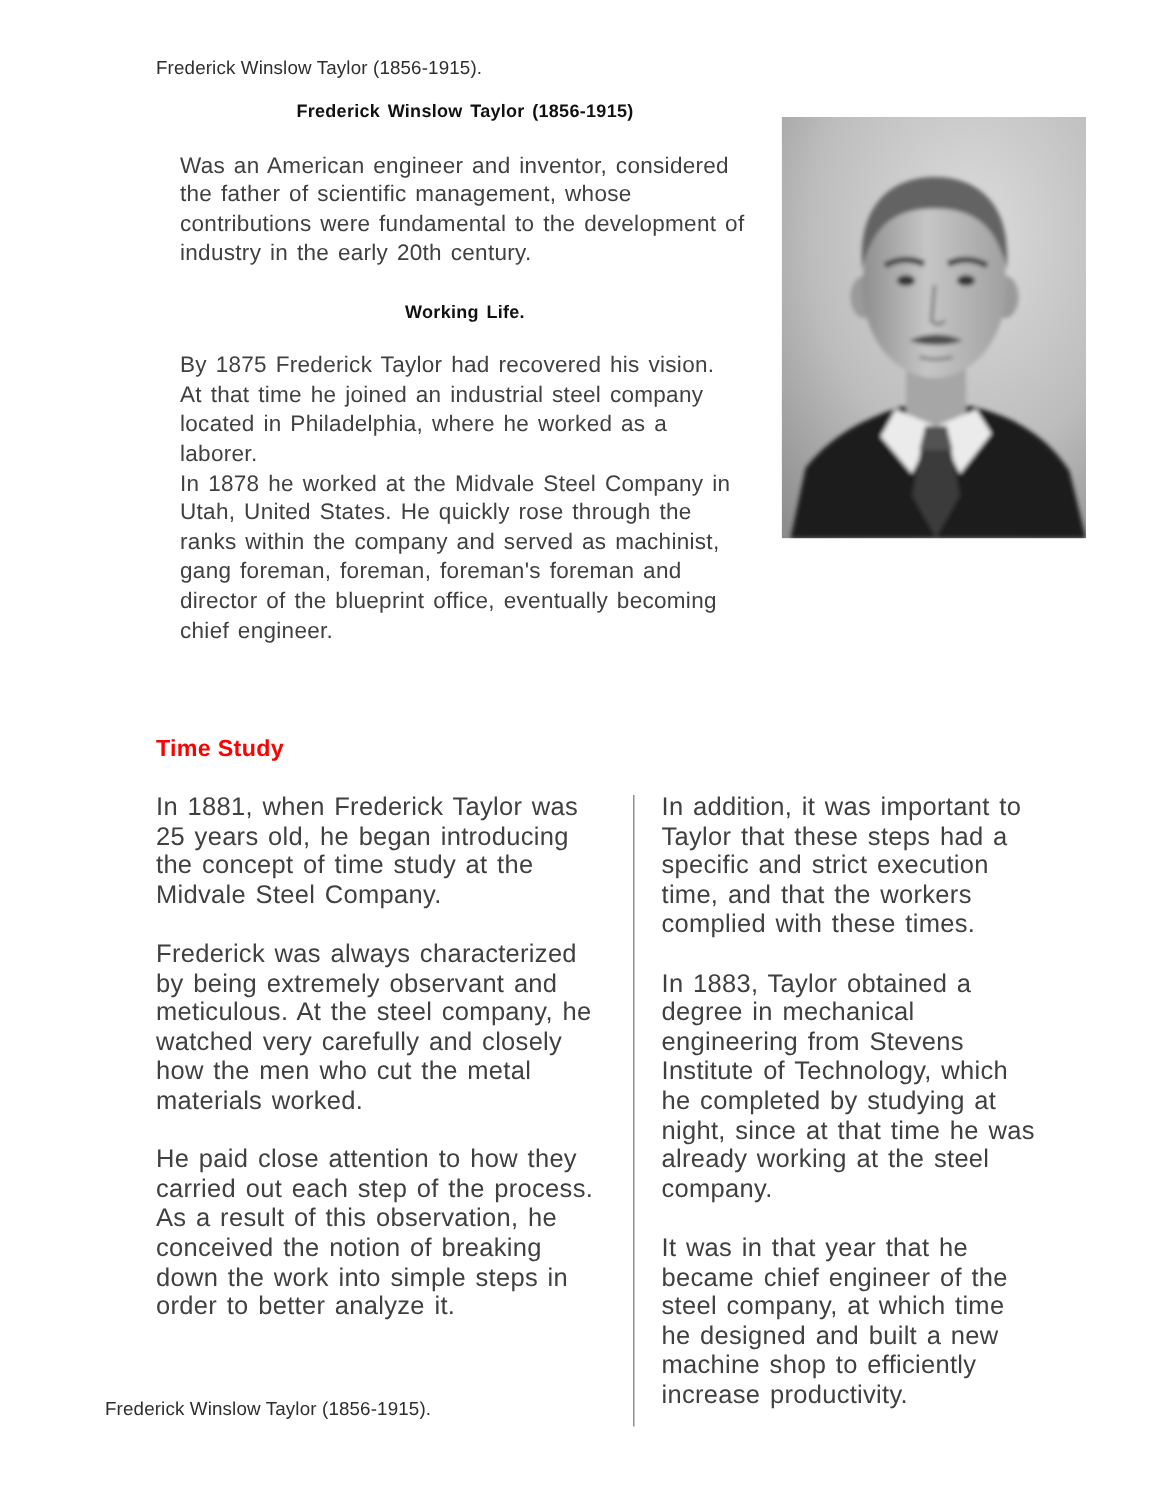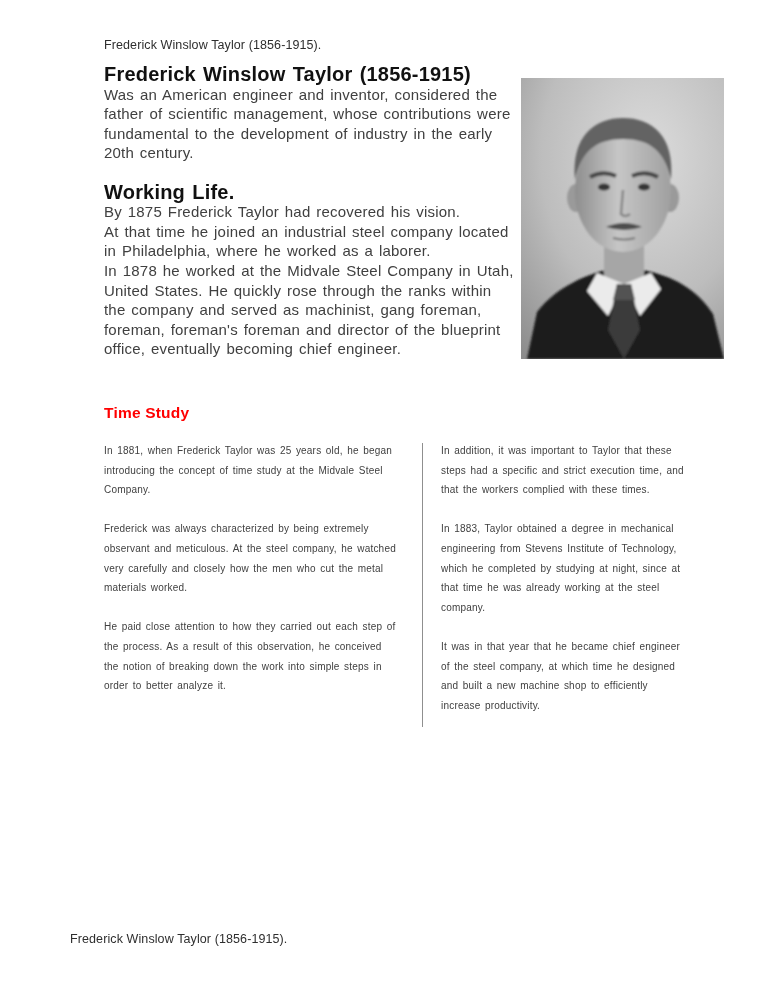--- a/index.html
+++ b/index.html
@@ -26,28 +26,29 @@
 
   .top-section { display: flex; gap: 5px; }
   .top-text {
     flex: 0 0 412px;
     font-size: 15px;
     line-height: 19.6px;
     letter-spacing: 0.2px;
     word-spacing: 1.5px;
   }
   h2.doc-heading {
-    font-size: 20px;
+    font-size: 12px;
     line-height: 19.6px;
     margin: 0;
     color: #111111;
     font-weight: bold;
+    text-align: center;
   }
   h2.spaced-top { margin-top: 19.6px; }
-  p.body-par { margin: 0; }
+  p.body-par { margin: 16px; }
   p.preline { white-space: pre-line; }
 
   .photo-frame {
     flex: 0 0 203px;
     height: 281px;
     margin-top: 13px;
     overflow: hidden;
   }
   .photo-frame svg { display: block; }
 
@@ -55,21 +56,21 @@
     font-size: 15.5px;
     font-weight: bold;
     color: #ff0000;
     margin: 45px 0 14px 0;
     letter-spacing: 0.2px;
   }
 
   .columns {
     display: flex;
     margin-top: 19px;
-    font-size: 10px;
+    font-size: 17px;
     line-height: 19.6px;
     letter-spacing: 0.2px;
     word-spacing: 1.5px;
   }
   .col { }
   .col.left { flex: 0 0 292px; }
   .col.right { flex: 1; }
   .col p { margin: 0 0 19.6px 0; }
   .col-divider {
     width: 1px;

